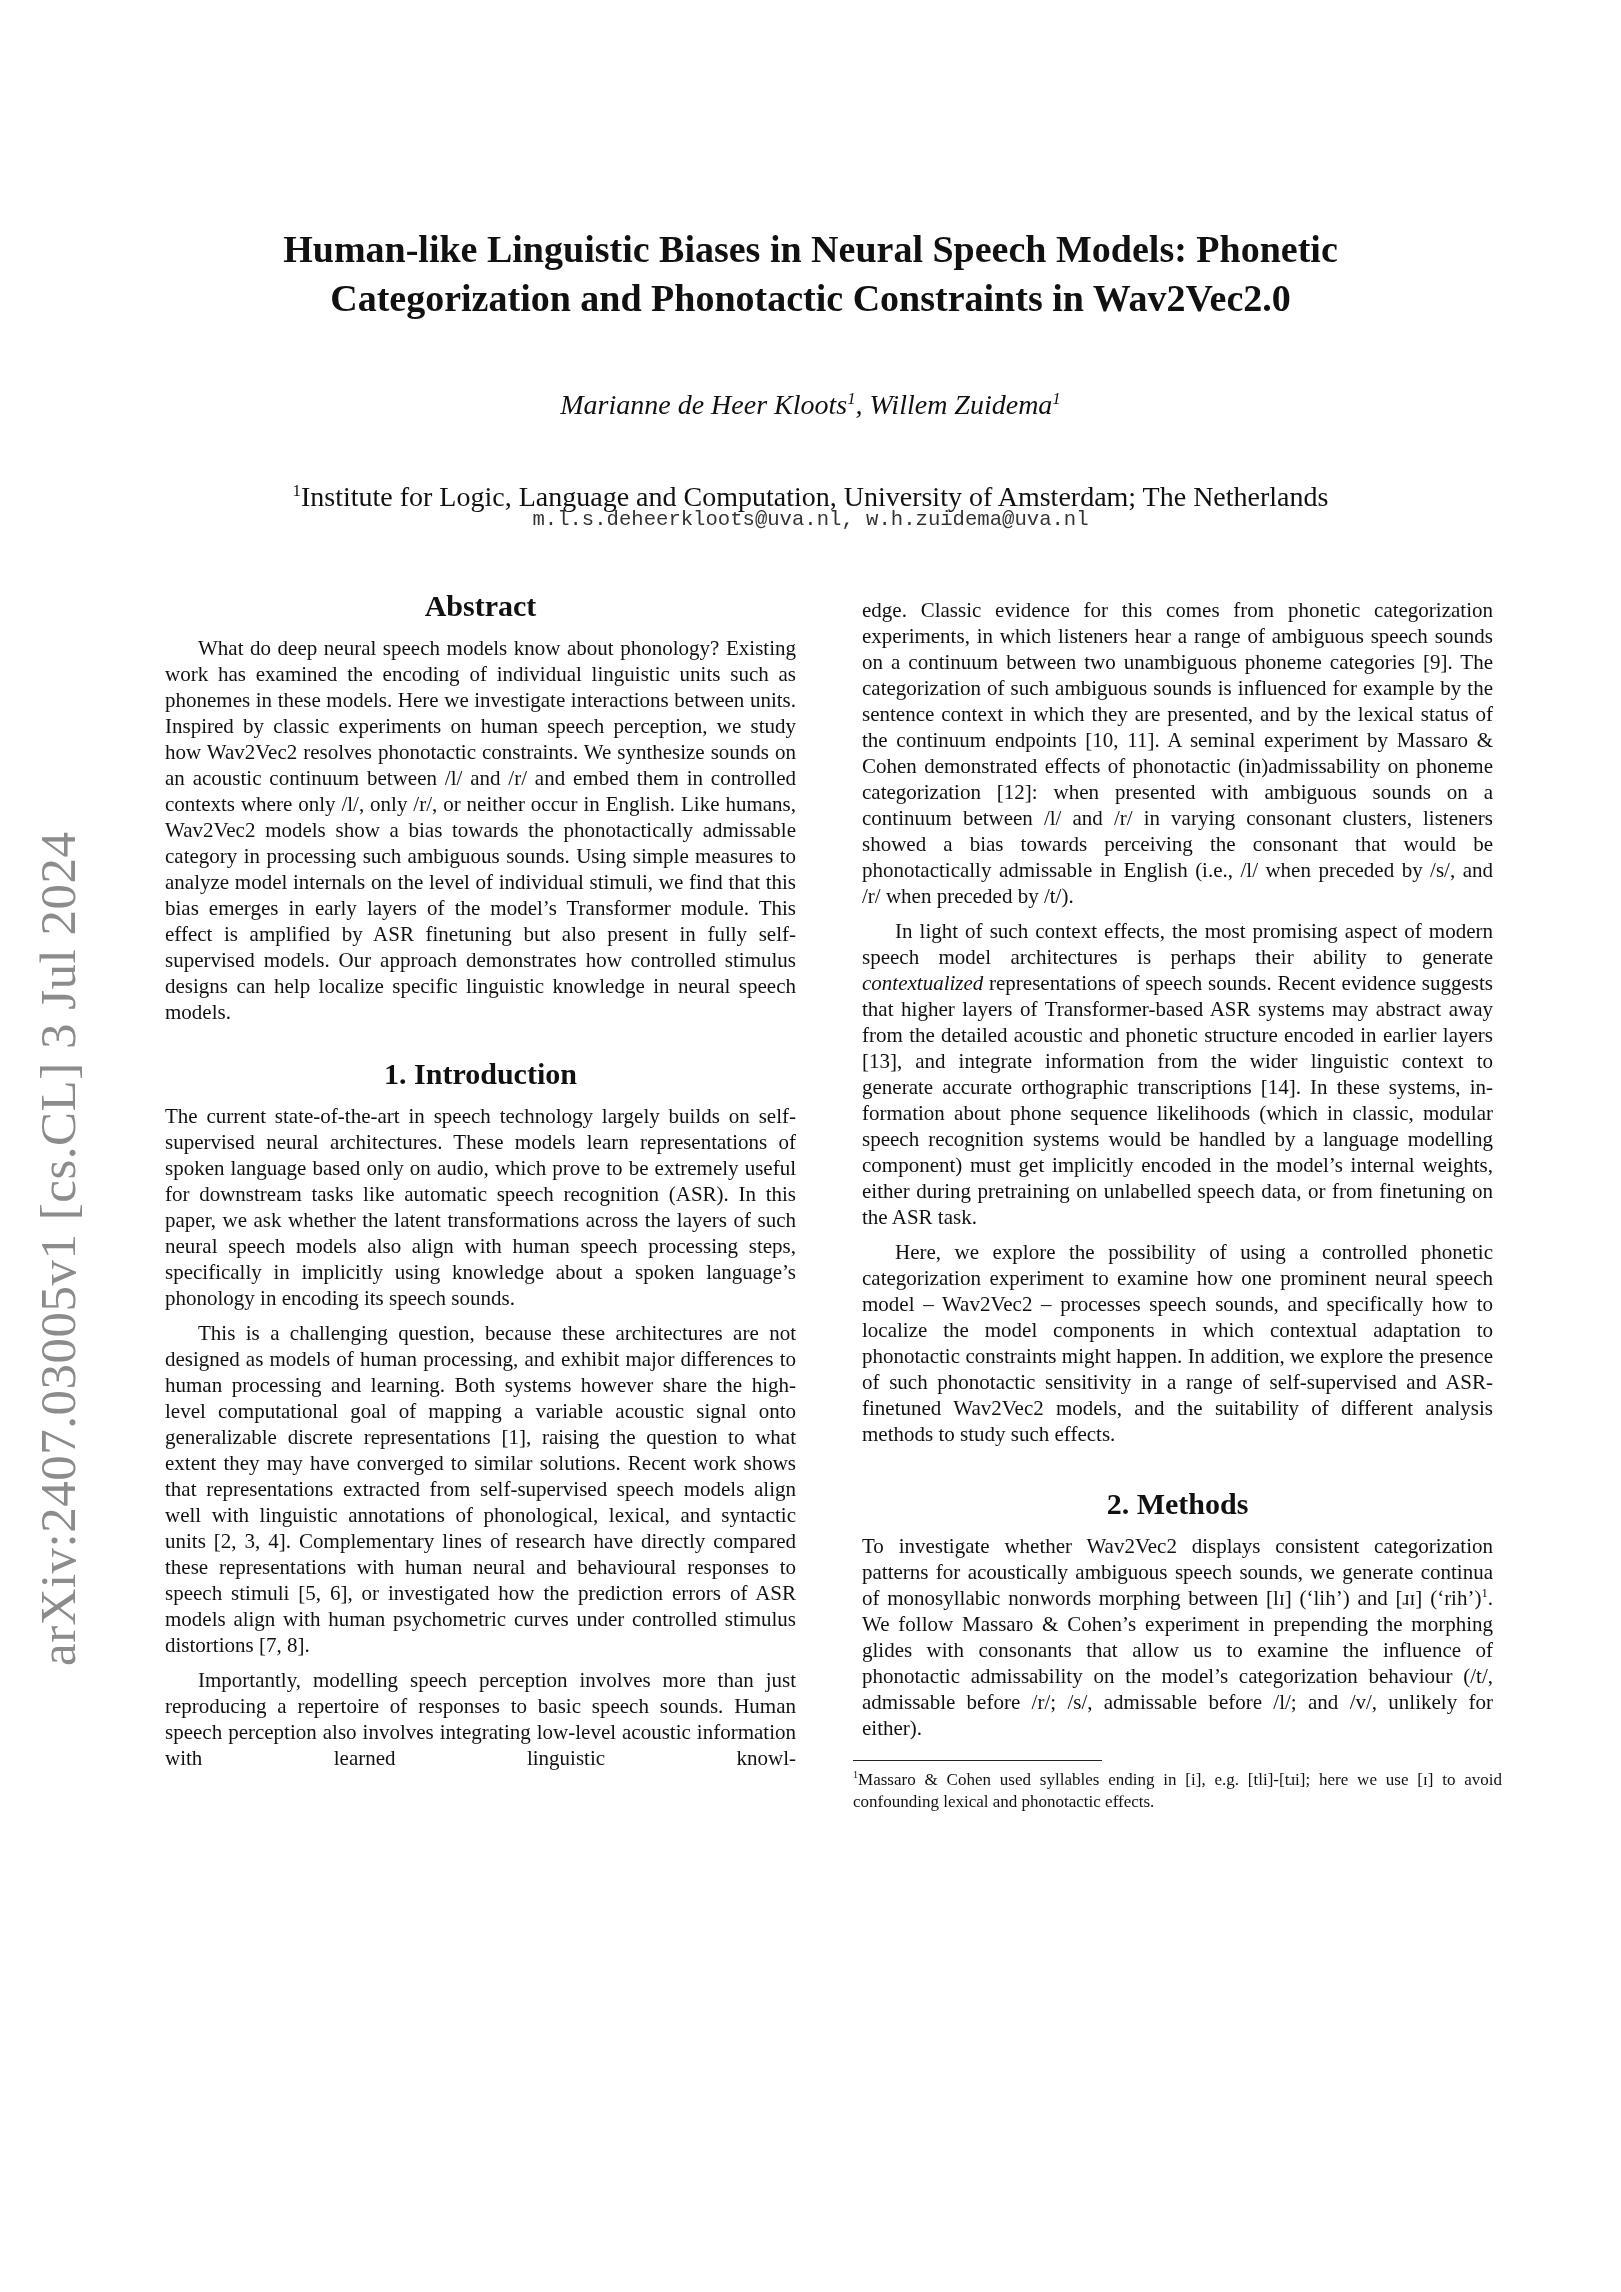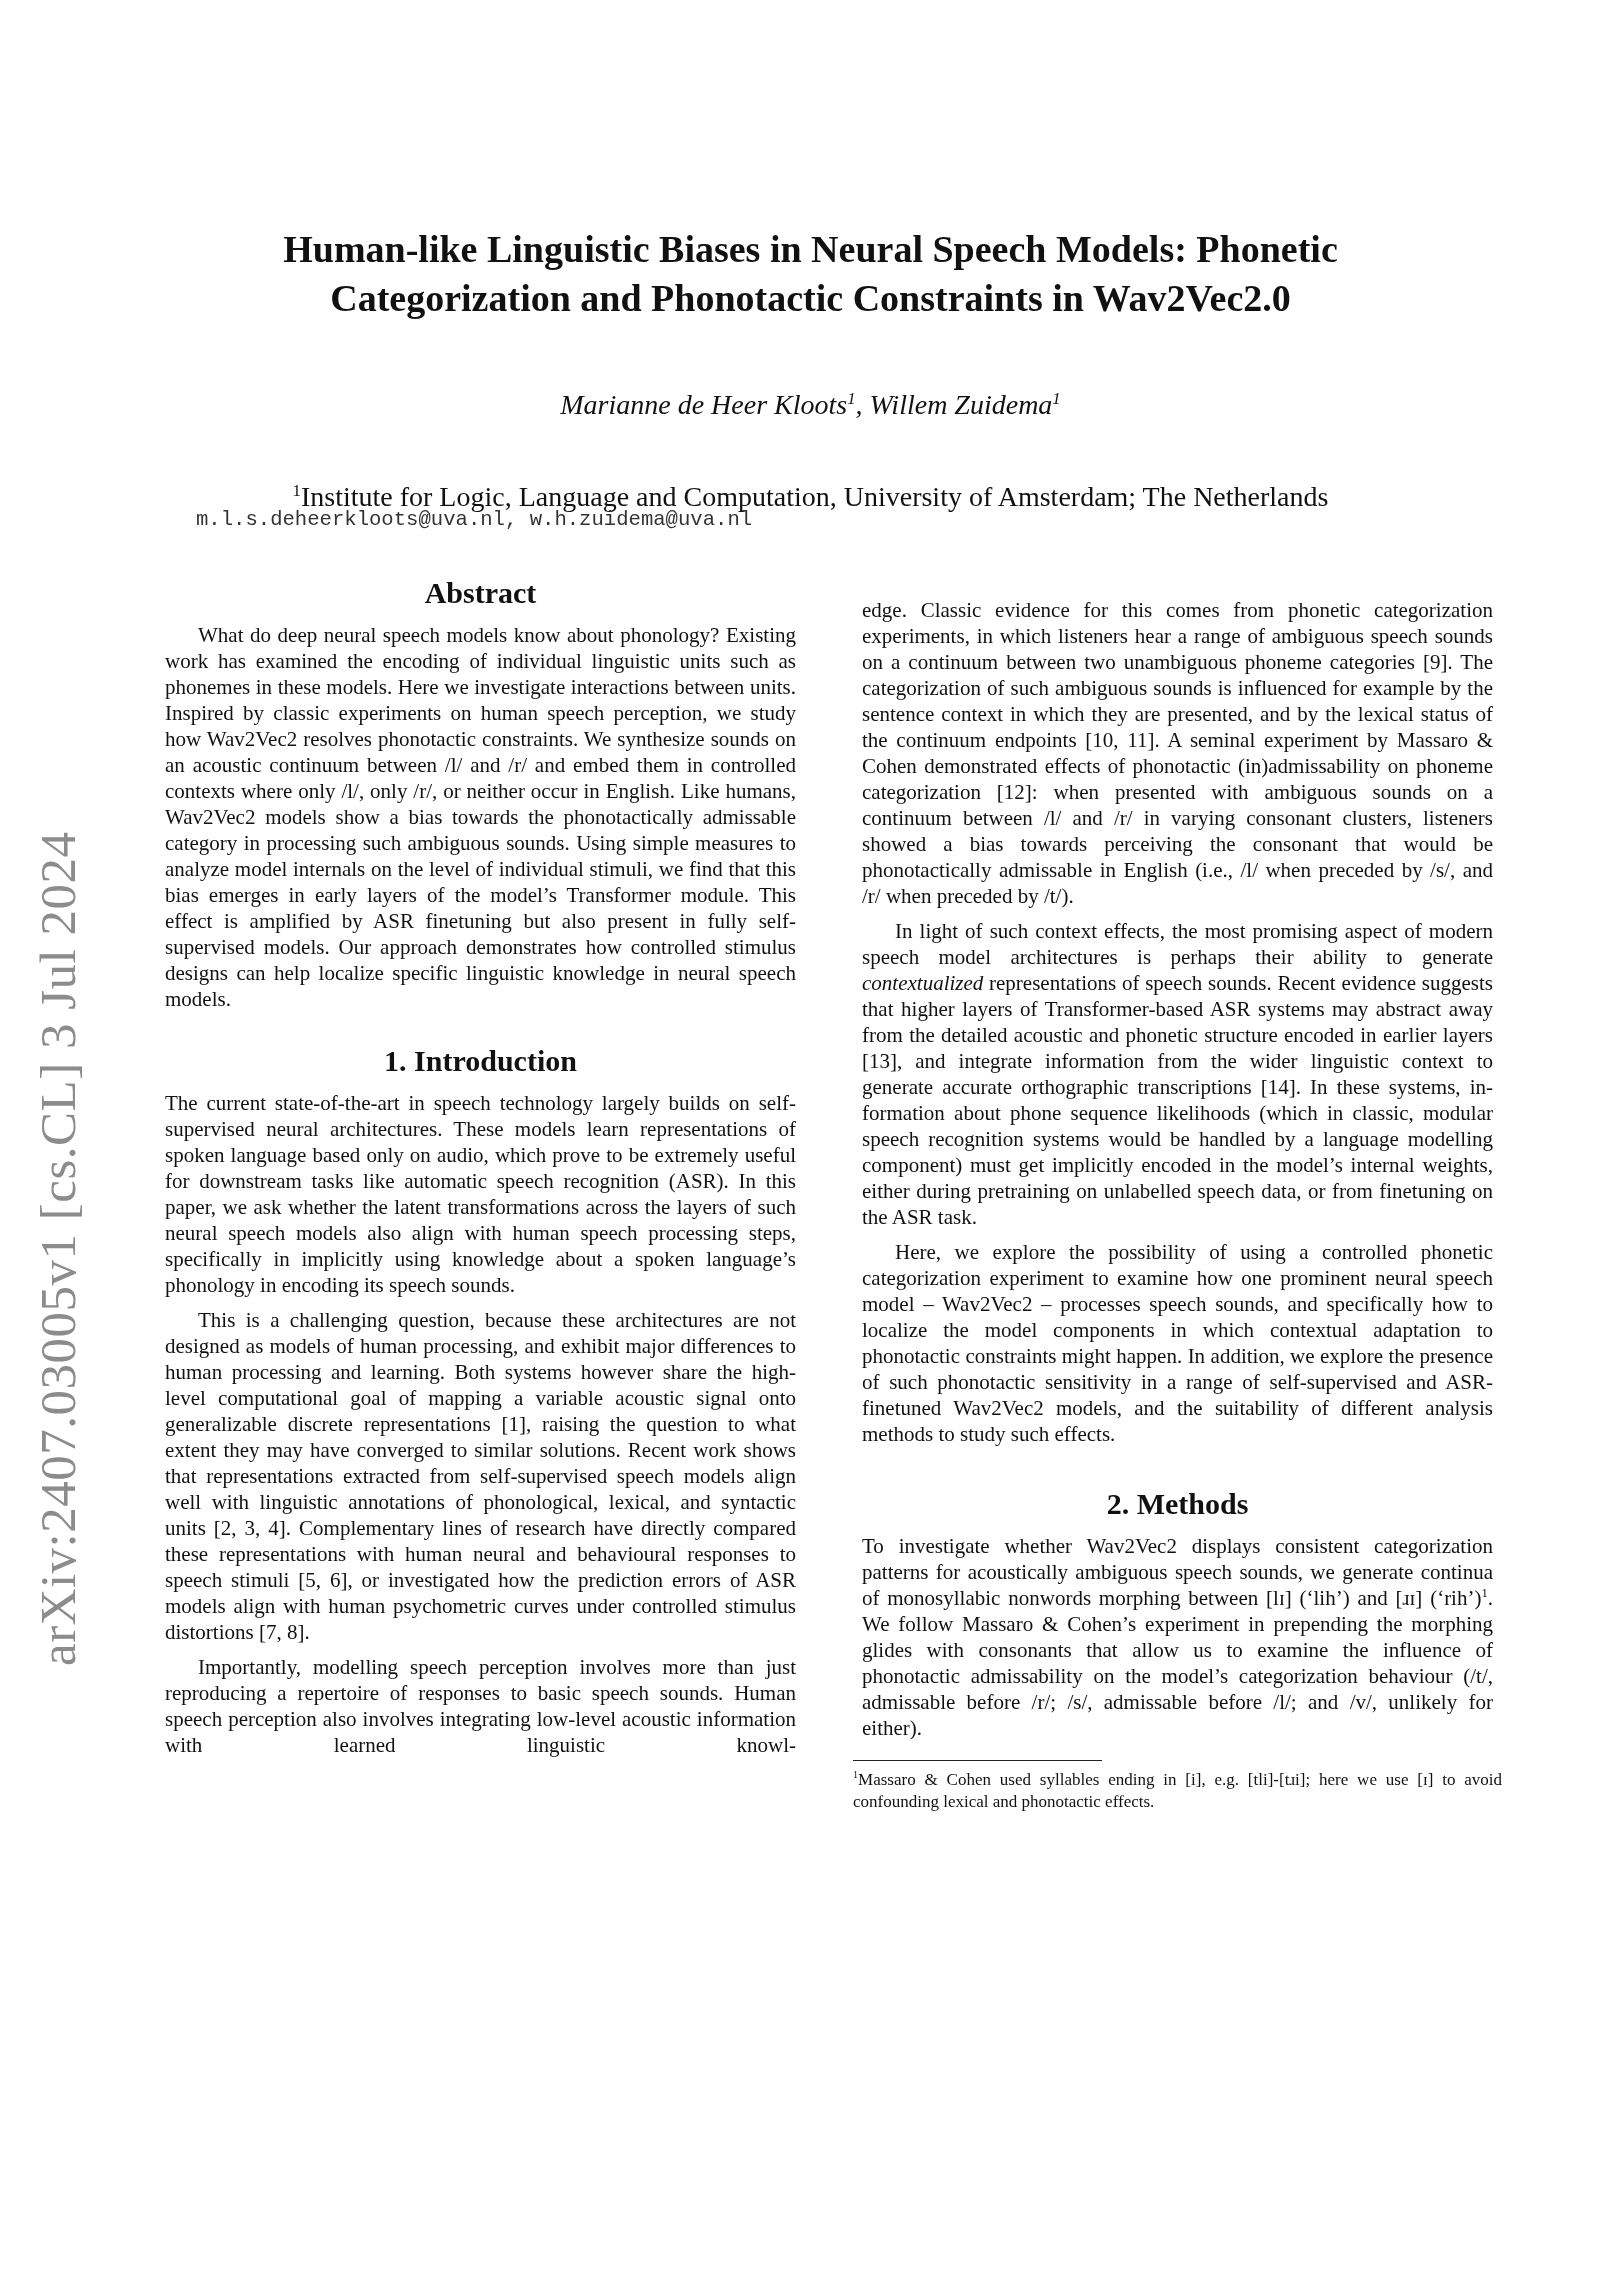--- a/index.html
+++ b/index.html
@@ -20,28 +20,28 @@
   .authors {
     position: absolute; left: 196px; top: 389px; width: 1229px;
     text-align: center; font-style: italic; font-size: 28px;
   }
   .affil {
     position: absolute; left: 147px; top: 461px; width: 1327px;
     text-align: center; font-size: 28px; margin-top: 20px;
   }
   .emails {
     position: absolute; left: 196px; top: 508px; width: 1229px;
-    text-align: left; font-family: "Liberation Mono", monospace; font-size: 20.6px; color: #333;
+    text-align: center; font-family: "Liberation Mono", monospace; font-size: 20.6px; color: #333;
   }
   sup { font-size: 0.6em; line-height: 0; }
   .col {
     position: absolute; width: 649px; font-size: 21px; line-height: 26px;
     text-align: justify; hyphens: manual;
   }
-  .col.left { left: 156px; top: 573px; }
+  .col.left { left: 156px; top: 586px; }
   .col.right { left: 853px; top: 588px; }
   .col p { margin: 9px; }
   .col p.indent { text-indent: 33px; }
   .sec-h {
     text-align: center; font-weight: bold; font-size: 30px; line-height: 39px; margin: 0;
   }
   .abs-h { margin: 0 0 9.8px 0; }
   .intro-h { margin: 29px 0 9.8px 0; }
   .methods-h { margin: 37px 0 9.8px 0; }
   .subsec-h { font-weight: bold; font-size: 20.6px; margin: 7.8px 0 15.7px 0; }

